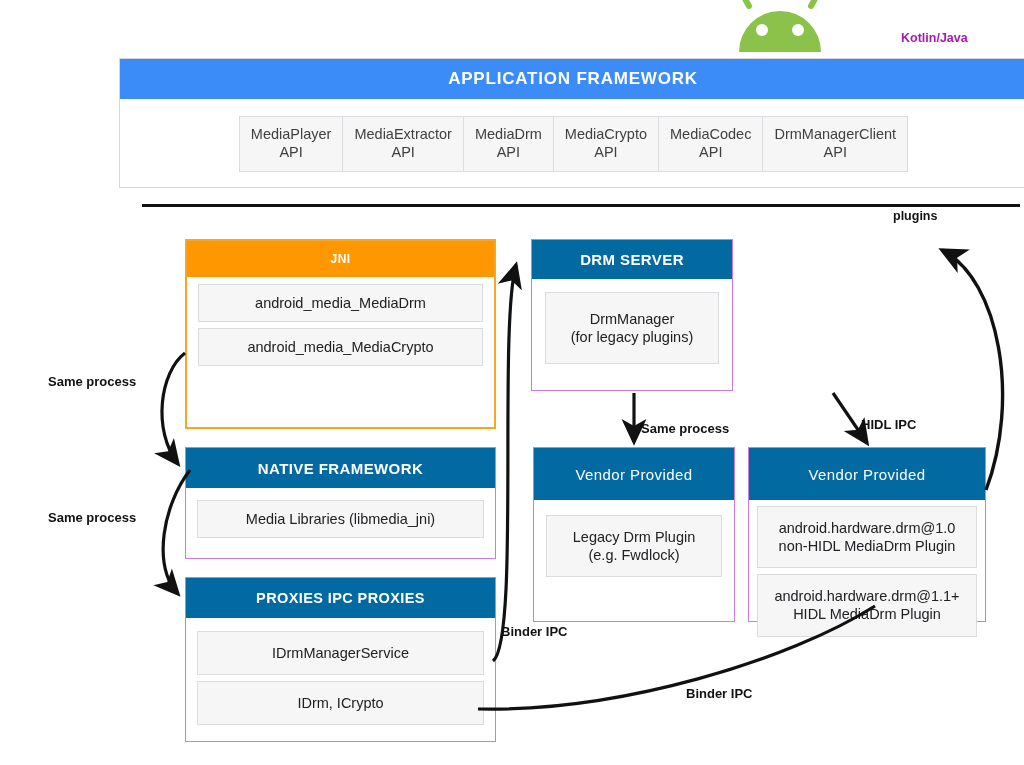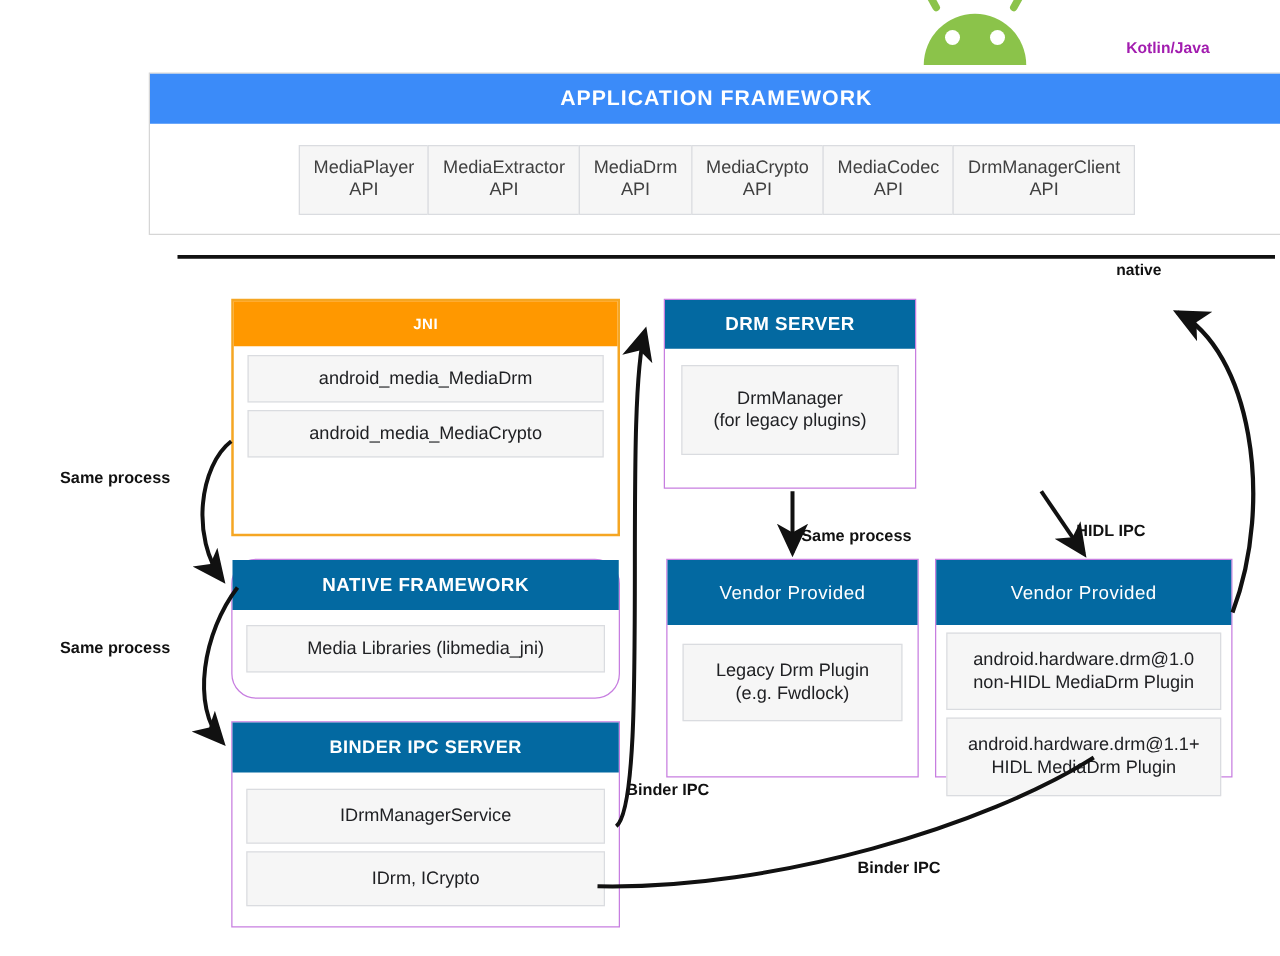--- a/index.html
+++ b/index.html
@@ -68,21 +68,21 @@
     left:185px;top:239px;width:311px;height:190px;
     border:2px solid #f5a623;
   }
   #jni-block .blk-hdr{height:36px;background:#ff9800;font-size:12px;}
   #jni-block .blk-body{padding:7px 11px 9px 11px;}
 
   
   .purple .blk-hdr{background:#0369a1;}
   .purple{border:1px solid #c77ee0;}
 
-  #native-framework{left:185px;top:447px;width:311px;height:112px;border-radius:20px;}
+  #native-framework{left:185px;top:447px;width:311px;height:112px;}
   #native-framework .blk-hdr{height:40px;font-size:15px;}
   #native-framework .blk-body{padding:12px 11px 12px 11px;}
 
   #binder-proxies{left:185px;top:577px;width:311px;height:165px;}
   #binder-proxies .blk-hdr{height:40px;font-size:14.5px;}
   #binder-proxies .blk-body{padding:13px 11px 12px 11px;}
 
   #drm-server{left:531px;top:239px;width:202px;height:152px;}
   #drm-server .blk-hdr{height:39px;font-size:15px;}
   #drm-server .blk-body{padding:13px 13px 13px 13px;}
@@ -170,39 +170,39 @@
         </div>
         <div class="api-cell">
           <span>DrmManagerClient</span>
           <span>API</span>
         </div>
       </div>
     </div>
   </div>
 
   <div id="native-divider"></div>
-  <div id="label-native">native</div>
+  <div id="label-native">plugins</div>
 
   <div class="block" id="jni-block">
     <div class="blk-hdr">JNI</div>
     <div class="blk-body">
       <div class="item">android_media_MediaDrm</div>
       <div class="item">android_media_MediaCrypto</div>
     </div>
   </div>
 
   <div class="block purple" id="native-framework">
     <div class="blk-hdr">NATIVE FRAMEWORK</div>
     <div class="blk-body">
       <div class="item">Media Libraries (libmedia_jni)</div>
     </div>
   </div>
 
   <div class="block purple" id="binder-proxies">
-    <div class="blk-hdr">BINDER IPC SERVER</div>
+    <div class="blk-hdr">PROXIES IPC PROXIES</div>
     <div class="blk-body">
       <div class="item tall2">IDrmManagerService</div>
       <div class="item tall2">IDrm, ICrypto</div>
     </div>
   </div>
 
   <div class="block purple" id="drm-server">
     <div class="blk-hdr">DRM SERVER</div>
     <div class="blk-body">
       <div class="item two-line tall">DrmManager

